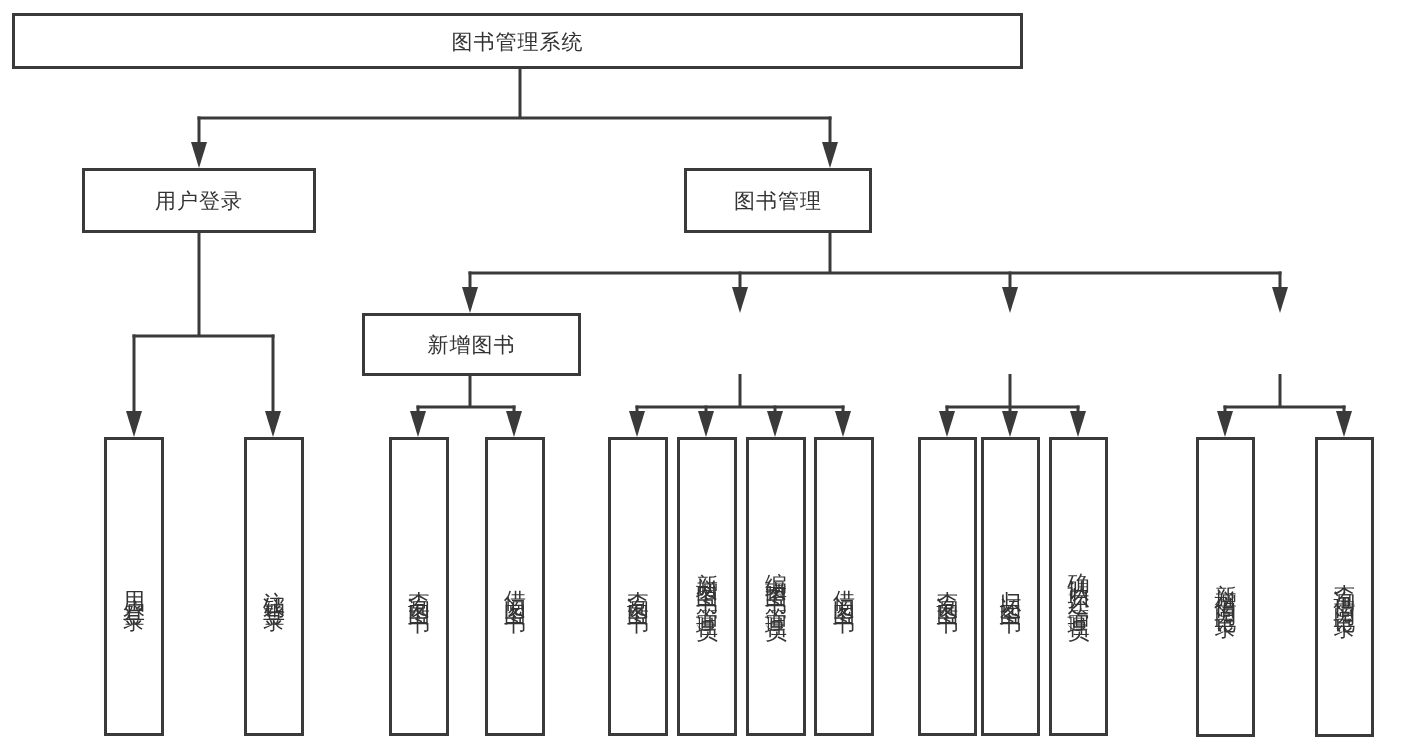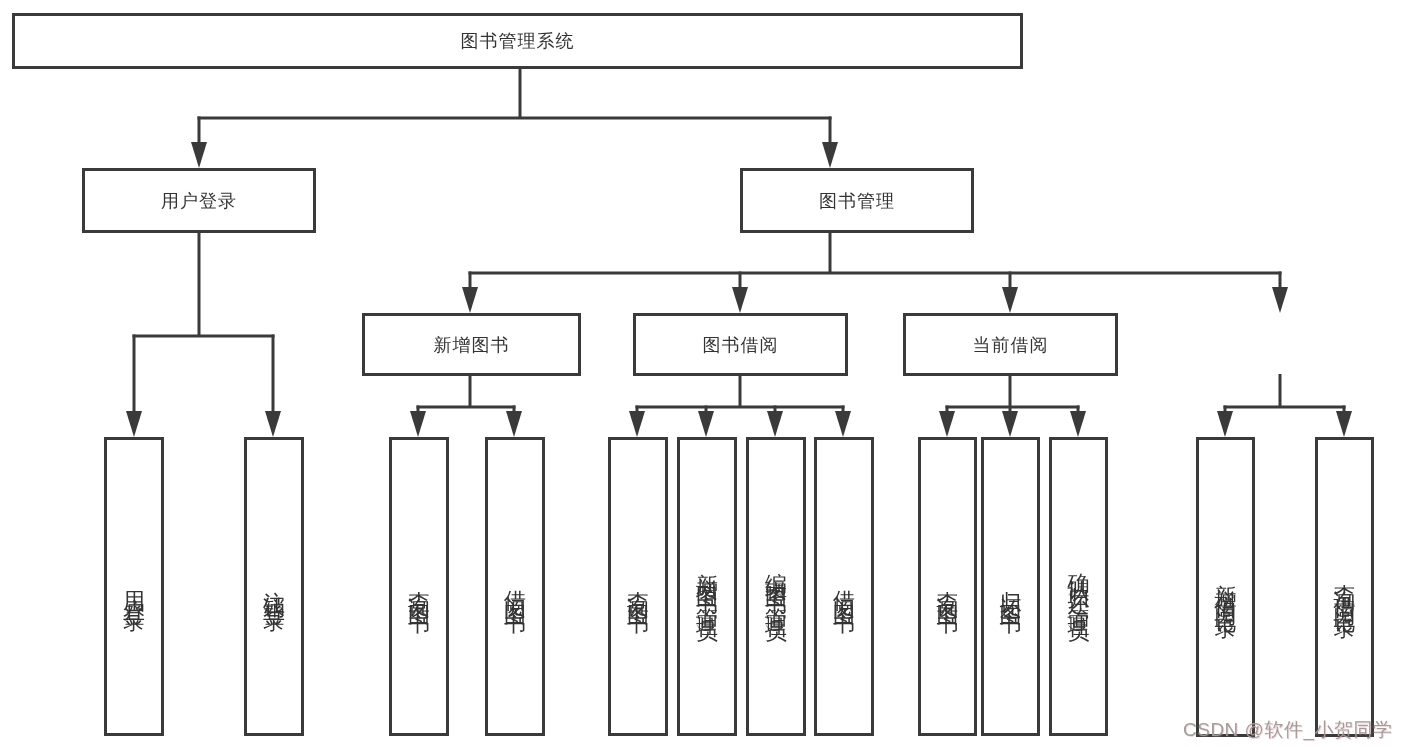--- a/index.html
+++ b/index.html
@@ -25,21 +25,21 @@
     box-sizing:border-box;
     border:3px solid var(--line);
     background:#fff;
     color:var(--text);
     display:flex;
     align-items:center;
     justify-content:center;
     text-align:center;
   }
   .box.h{
-    font-size:18px;
+    font-size:21px;
     letter-spacing:1px;
     line-height:1;
   }
   .box.v{
     writing-mode:vertical-rl;
     text-orientation:mixed;
     font-size:22px;
     letter-spacing:7px;
     line-height:1;
     padding:4px 0;
@@ -125,38 +125,35 @@
       <polygon points="1002,411 1018,411 1010,437"></polygon>
       <polygon points="1070,411 1086,411 1078,437"></polygon>
       <polygon points="1217,411 1233,411 1225,437"></polygon>
       <polygon points="1336,411 1352,411 1344,437"></polygon>
     </g>
   </svg>
 
   <div class="box h" style="left:12px;top:13px;width:1011px;height:56px;">图书管理系统</div>
 
   <div class="box h" style="left:82px;top:168px;width:234px;height:65px;">用户登录</div>
-  <div class="box h" style="left:740px;top:168px;width:234px;height:65px;">图书管理</div>
+  <div class="box h" style="left:684px;top:168px;width:188px;height:65px;">图书管理</div>
 
   <div class="box h" style="left:362px;top:313px;width:219px;height:63px;">新增图书</div>
-  <div class="box h" style="left:633px;top:313px;width:215px;height:63px;">图书借阅</div>
-  <div class="box h" style="left:903px;top:313px;width:215px;height:63px;">当前借阅</div>
 
   <div class="box v" style="left:104px;top:437px;width:60px;height:299px;">用户登录</div>
   <div class="box v" style="left:244px;top:437px;width:60px;height:299px;">注销登录</div>
 
   <div class="box v" style="left:389px;top:437px;width:60px;height:299px;">查询图书</div>
   <div class="box v" style="left:485px;top:437px;width:60px;height:299px;">借阅图书</div>
 
   <div class="box v" style="left:608px;top:437px;width:60px;height:299px;">查询图书</div>
   <div class="box v" style="left:677px;top:437px;width:60px;height:299px;">新增图书（管理员）</div>
   <div class="box v" style="left:746px;top:437px;width:60px;height:299px;">编辑图书（管理员）</div>
   <div class="box v" style="left:814px;top:437px;width:60px;height:299px;">借阅图书</div>
 
   <div class="box v" style="left:918px;top:437px;width:59px;height:299px;">查询图书</div>
   <div class="box v" style="left:981px;top:437px;width:59px;height:299px;">归还图书</div>
   <div class="box v" style="left:1049px;top:437px;width:59px;height:299px;">确认归还（管理员）</div>
 
   <div class="box v" style="left:1196px;top:437px;width:59px;height:300px;">新增借阅记录</div>
   <div class="box v" style="left:1315px;top:437px;width:59px;height:300px;">查询借阅记录</div>
 
-  <div class="watermark">CSDN @软件_小贺同学</div>
 </div>
 
 </body></html>

